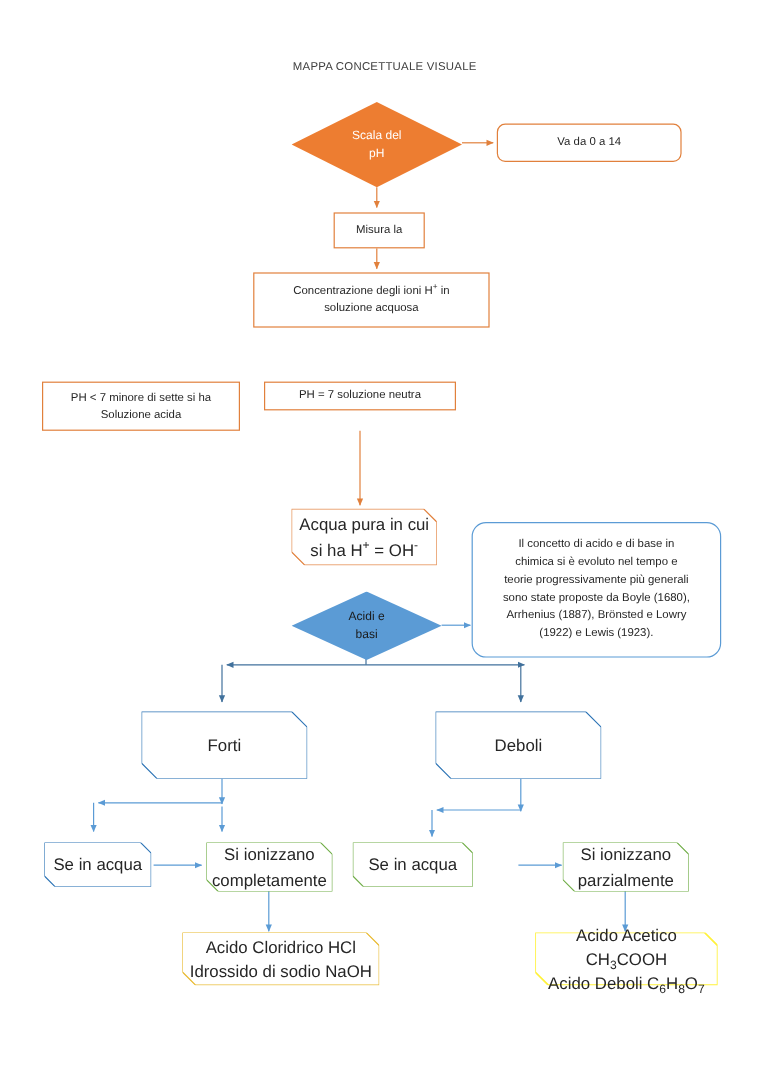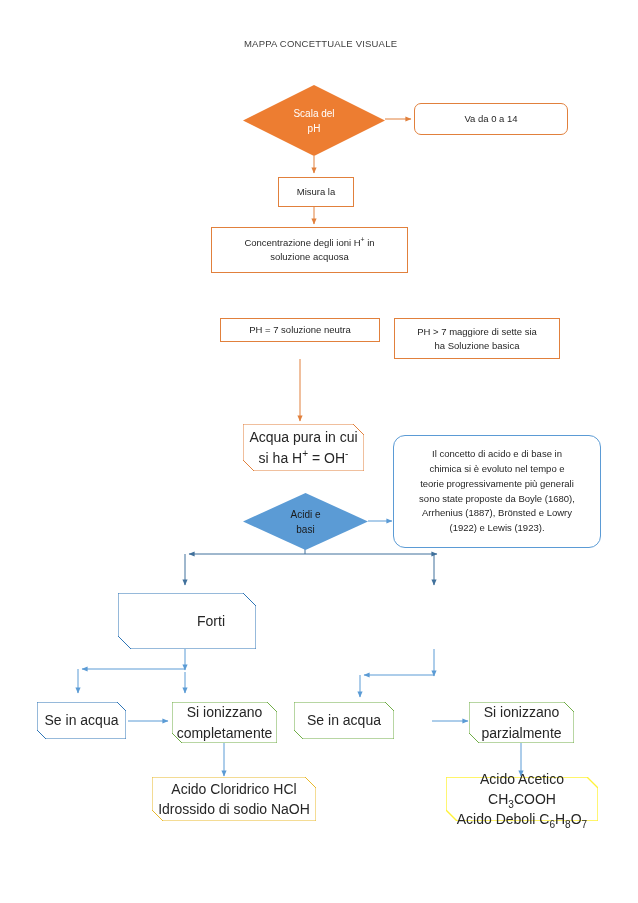--- a/index.html
+++ b/index.html
@@ -122,21 +122,21 @@
 
     <path d="M128,721 L168,721" stroke="#5B9BD5" stroke-width="1" fill="none" marker-end="url(#ar-b)"></path>
 
     <path d="M432,721 L468,721" stroke="#5B9BD5" stroke-width="1" fill="none" marker-end="url(#ar-b)"></path>
 
     <path d="M224,742 L224,776" stroke="#5B9BD5" stroke-width="1" fill="none" marker-end="url(#ar-b)"></path>
 
     <path d="M521,742 L521,776" stroke="#5B9BD5" stroke-width="1" fill="none" marker-end="url(#ar-b)"></path>
   </svg>
 
-  <div class="title" style="left:244px;top:38px;text-align:right;">MAPPA CONCETTUALE VISUALE</div>
+  <div class="title" style="left:244px;top:50px;text-align:right;">MAPPA CONCETTUALE VISUALE</div>
 
   <div class="diamond orange" style="left:243px;top:85px;width:142px;height:71px;">
     <svg width="142" height="71" viewBox="0 0 142 71" xmlns="http://www.w3.org/2000/svg">
       <polygon points="71,0 142,35.5 71,71 0,35.5" fill="#ED7D31"></polygon>
     </svg>
     <div class="txt">
       <span>Scala del</span><br>
       <span>pH</span>
     </div>
   </div>
@@ -149,31 +149,31 @@
     <div class="txt">Misura la</div>
   </div>
 
   <div class="node rect-orange" style="left:211px;top:227px;width:197px;height:46px;">
     <div class="txt">
       <span>Concentrazione degli ioni H</span><sup>+</sup><span> in</span><br>
       <span>soluzione acquosa</span>
     </div>
   </div>
 
+  <div class="node rect-orange" style="left:35px;top:318px;width:165px;height:41px;">
+    <div class="txt">
+      <span>PH &lt; 7 minore di sette si ha</span><br>
+      <span>Soluzione acida</span>
+    </div>
+  </div>
 
   <div class="node rect-orange" style="left:220px;top:318px;width:160px;height:24px;">
     <div class="txt">PH = 7 soluzione neutra</div>
   </div>
 
-  <div class="node rect-orange" style="left:394px;top:318px;width:166px;height:41px;">
-    <div class="txt">
-      <span>PH &gt; 7 maggiore di sette sia</span><br>
-      <span>ha Soluzione basica</span>
-    </div>
-  </div>
 
   <div class="notch" style="left:243px;top:424px;width:121px;height:47px;">
     <svg width="121" height="47" viewBox="0 0 121 47" xmlns="http://www.w3.org/2000/svg">
       <polygon points="0,0 110,0 121,11 121,47 11,47 0,36" fill="#ffffff" stroke="#E1803C" stroke-width="1"></polygon>
     </svg>
     <div class="txt">
       <span>Acqua pura in cui</span><br>
       <span>si ha H</span><sup>+</sup><span> = OH</span><sup>-</sup>
     </div>
   </div>
@@ -185,27 +185,33 @@
   <div class="diamond blue" style="left:243px;top:493px;width:125px;height:57px;">
     <svg width="125" height="57" viewBox="0 0 125 57" xmlns="http://www.w3.org/2000/svg">
       <polygon points="62.5,0 125,28.5 62.5,57 0,28.5" fill="#5B9BD5"></polygon>
     </svg>
     <div class="txt">
       <span>Acidi e</span><br>
       <span>basi</span>
     </div>
   </div>
 
-  <div class="notch" style="left:118px;top:593px;width:138px;height:56px;padding-left:24px;">
+  <div class="notch" style="left:118px;top:593px;width:138px;height:56px;">
     <svg width="138" height="56" viewBox="0 0 138 56" xmlns="http://www.w3.org/2000/svg">
       <polygon points="0,0 125,0 138,13 138,56 13,56 0,43" fill="#ffffff" stroke="#2E75B6" stroke-width="1"></polygon>
     </svg>
     <div class="txt">Forti</div>
   </div>
 
+  <div class="notch" style="left:363px;top:593px;width:138px;height:56px;">
+    <svg width="138" height="56" viewBox="0 0 138 56" xmlns="http://www.w3.org/2000/svg">
+      <polygon points="0,0 125,0 138,13 138,56 13,56 0,43" fill="#ffffff" stroke="#2E75B6" stroke-width="1"></polygon>
+    </svg>
+    <div class="txt">Deboli</div>
+  </div>
 
   <div class="notch" style="left:37px;top:702px;width:89px;height:37px;">
     <svg width="89" height="37" viewBox="0 0 89 37" xmlns="http://www.w3.org/2000/svg">
       <polygon points="0,0 80,0 89,9 89,37 9,37 0,28" fill="#ffffff" stroke="#2E75B6" stroke-width="1"></polygon>
     </svg>
     <div class="txt">Se in acqua</div>
   </div>
 
   <div class="notch" style="left:172px;top:702px;width:105px;height:41px;">
     <svg width="105" height="41" viewBox="0 0 105 41" xmlns="http://www.w3.org/2000/svg">

